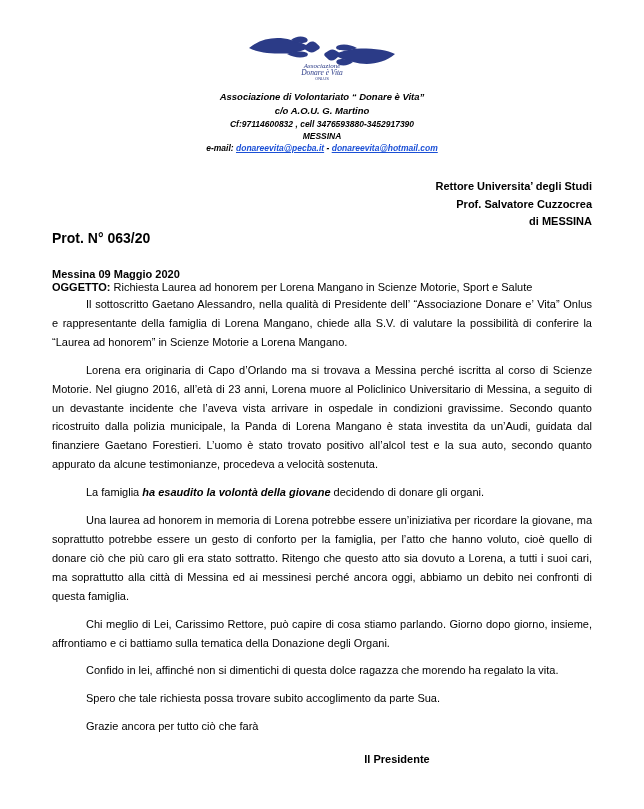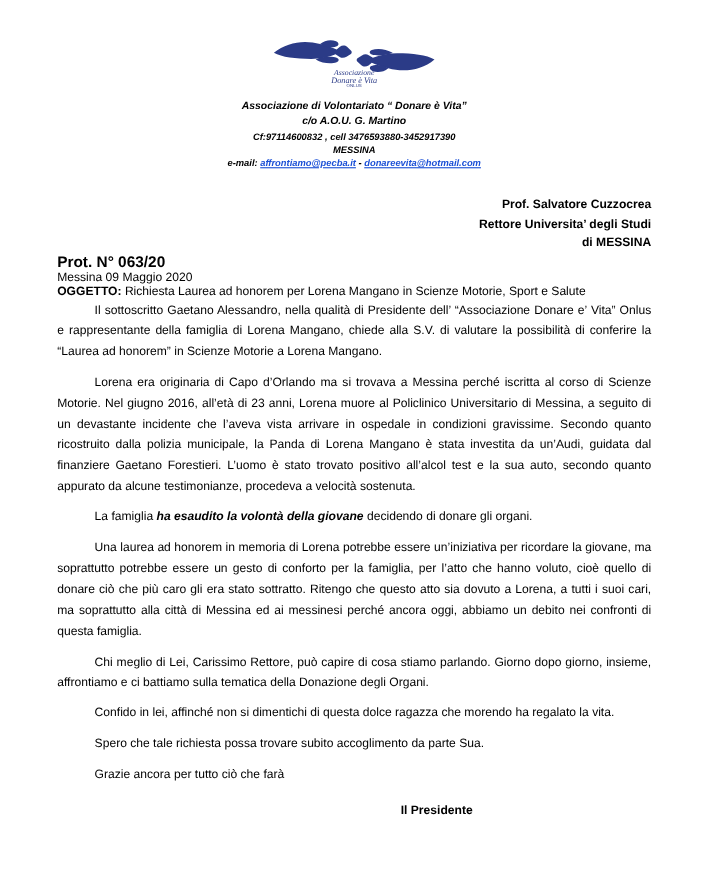--- a/index.html
+++ b/index.html
@@ -62,22 +62,23 @@
     font-weight: bold;
     line-height: 1.55;
   }
 
   
   .meta {
     font-size: 14px;
     font-weight: bold;
   }
   .meta-date {
+    margin-top: 22px;
     font-size: 11px;
-    font-weight: normal;
+    font-weight: bold;
   }
 
   
   .subject {
     font-size: 11px;
     line-height: 1.4;
   }
   .subject .label {
     font-weight: bold;
   }
@@ -145,28 +146,28 @@
         <text x="75" y="61.5" text-anchor="middle" font-family="'Liberation Sans', sans-serif" font-size="4" fill="#2b3b87">ONLUS</text>
       </svg>
     </div>
 
     <div class="org-block">
       <div class="org-line">Associazione di Volontariato “ Donare è Vita”</div>
       <div class="org-line">c/o A.O.U. G. Martino</div>
       <div class="org-line small">Cf:97114600832 , cell 3476593880-3452917390</div>
       <div class="org-line small">MESSINA</div>
       <div class="org-line small">
-        <span>e-mail: </span><a class="mail-link" href="#">affrontiamo@pecba.it</a><span> - </span><a class="mail-link" href="#">donareevita@hotmail.com</a>
+        <span>e-mail: </span><a class="mail-link" href="#">donareevita@pecba.it</a><span> - </span><a class="mail-link" href="#">donareevita@hotmail.com</a>
       </div>
     </div>
   </div>
 
   <div class="addressee">
+    <div>Rettore Universita’ degli Studi</div>
     <div>Prof. Salvatore Cuzzocrea</div>
-    <div>Rettore Universita’ degli Studi</div>
     <div><span>di </span><span>MESSINA</span></div>
   </div>
 
   <div class="meta">Prot. N° 063/20</div>
   <div class="meta-date">Messina 09 Maggio 2020</div>
 
   <div class="subject">
     <span class="label">OGGETTO:</span><span> Richiesta Laurea ad honorem per Lorena Mangano in Scienze Motorie, Sport e Salute</span>
   </div>
 

